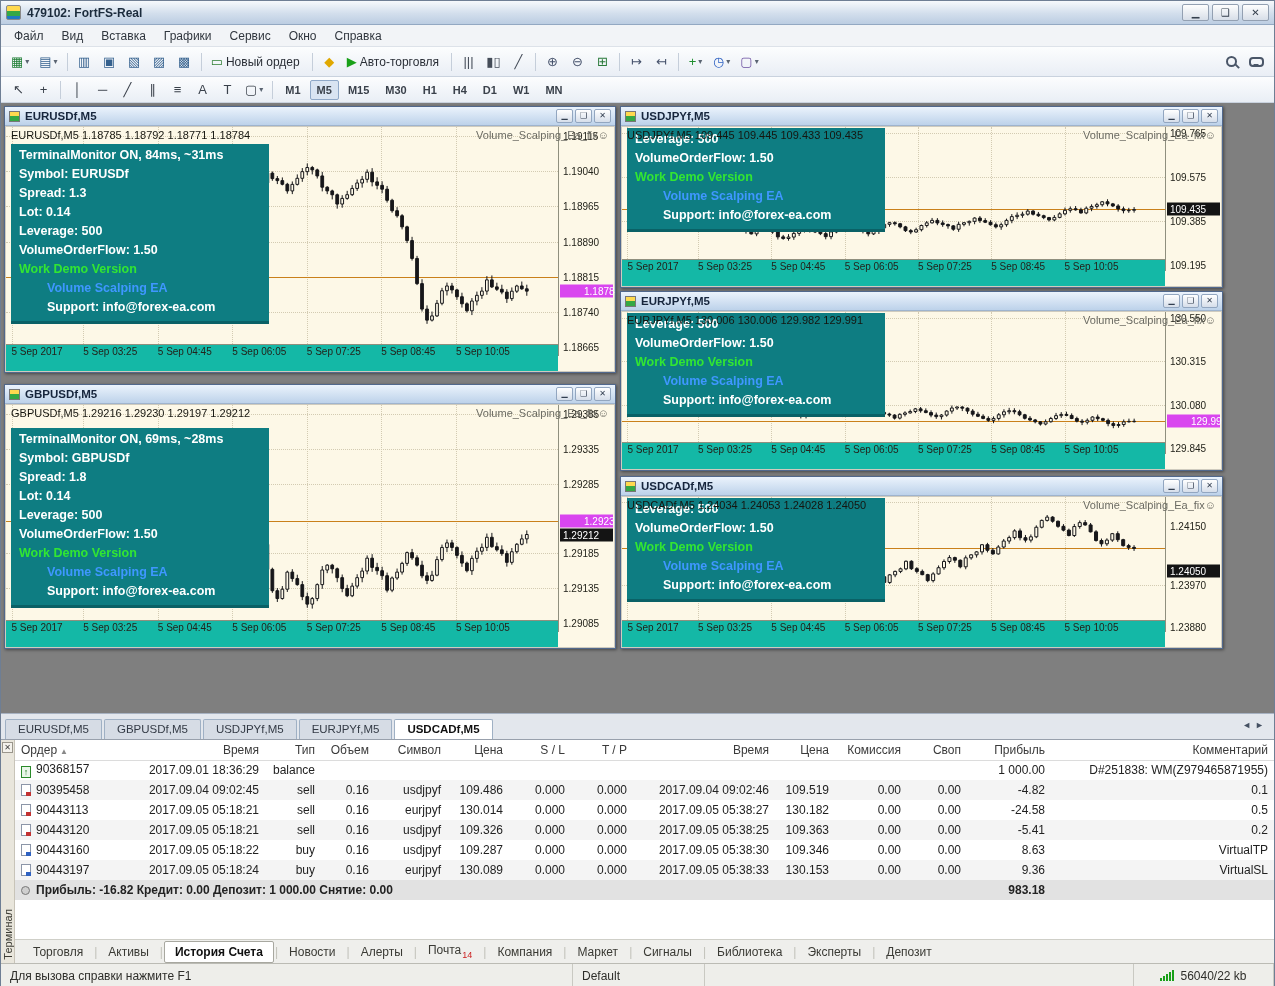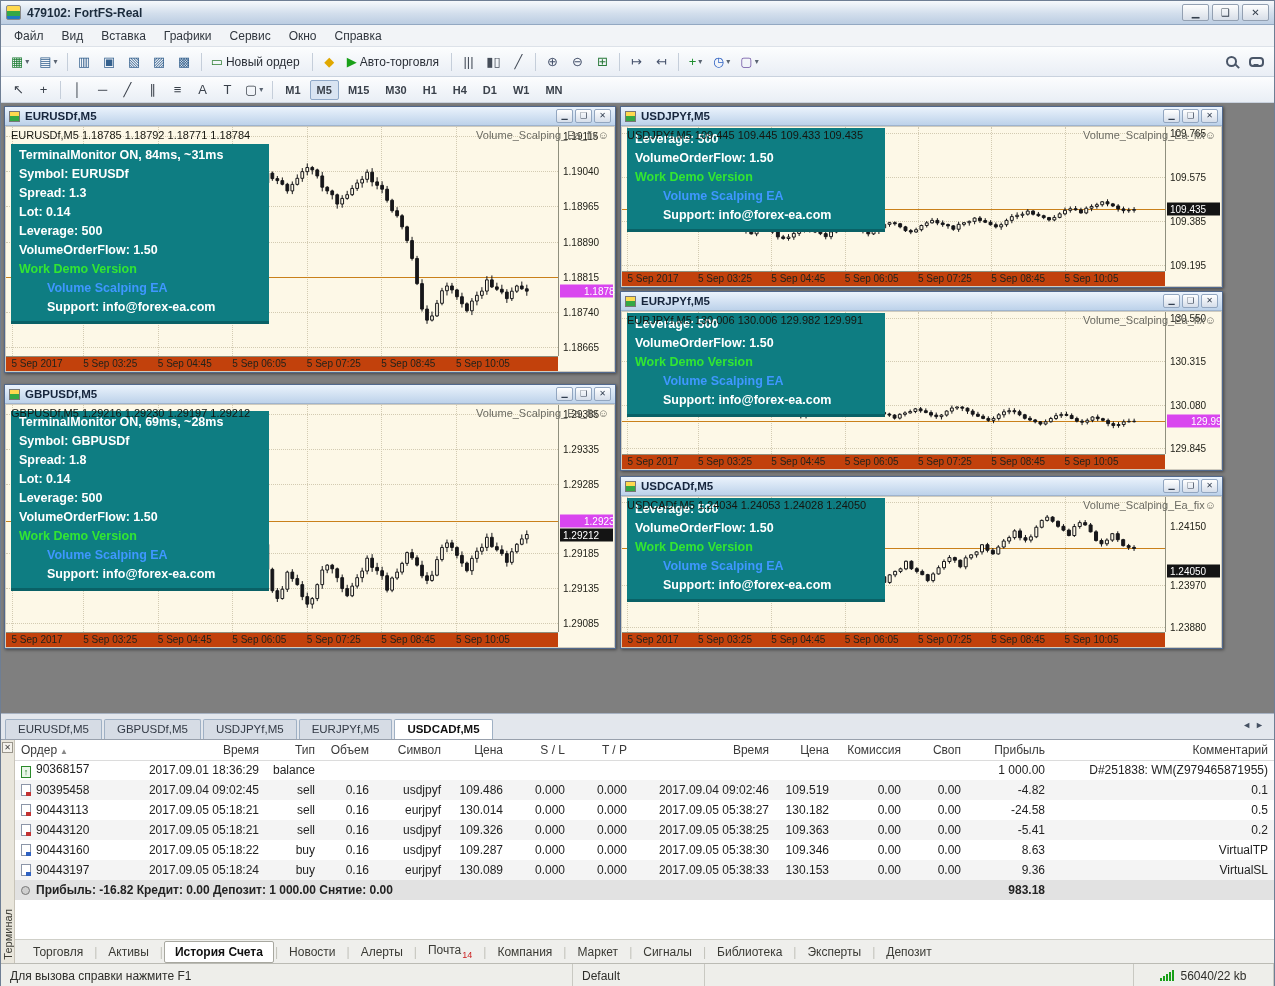--- a/index.html
+++ b/index.html
@@ -59,21 +59,21 @@
   .cw-info { position:absolute; left:5px; top:2px; font-size:11px; color:#15150F; z-index:6; white-space:nowrap; }
   .cw-ea-label { position:absolute; right:5px; top:2px; font-size:11px; color:#6B6B63; z-index:3; }
   .cw-panel { position:absolute; left:5px; width:258px; background:#0E7D82; z-index:5; padding:2px 0 4px 8px; border-bottom:3px solid #0A6166; }
   .pl { font-size:12.5px; font-weight:bold; line-height:19px; white-space:nowrap; }
   .pl-white { color:#FFFFFF; } .pl-green { color:#32E632; } .pl-blue { color:#3F97FF; }
   .pl-ind { padding-left:28px; }
   .cw-axis { position:absolute; right:0; top:0; width:56px; bottom:15px; border-left:1px solid #8F8F7E; font-size:10px; color:#23231B; }
   .ax-label { position:absolute; left:4px; transform:translateY(-50%); white-space:nowrap; }
   .ax-box { position:absolute; left:1px; right:1px; transform:translateY(-50%); color:#FFF; padding:0 3px; font-size:10px; line-height:13px; z-index:2; }
   .ax-box.orange { background:#d946ef;padding-left:24px; } .ax-box.black { background:#141414; }
-  .cw-time { position:absolute; left:0; right:56px; bottom:0; height:15px; border-top:1px solid #8F8F7E; font-size:10px; color:#23231B; background:#c2410c; }
+  .cw-time { position:absolute; left:0; right:56px; bottom:0; height:27px; border-top:1px solid #8F8F7E; font-size:10px; color:#23231B; background:#14b8a6; }
   .t-label { position:absolute; top:1px; white-space:nowrap; }
 
   
   .chart-tabs { height:26px; background:#E3E7ED; border-top:1px solid #A7B2C2; display:flex; align-items:flex-end; padding:3px 4px 0; position:relative; flex:0 0 auto; }
   .ctab { padding:3px 12px 4px; border:1px solid #9FB0C4; border-bottom:none; background:#D6DCE5; margin-right:2px;
     border-radius:2px 2px 0 0; font-size:11.5px; color:#333A45; white-space:nowrap; }
   .ctab.active { background:#FFFFFF; font-weight:bold; color:#111; }
   .ctab-nav { position:absolute; right:6px; top:6px; font-size:9px; color:#445062; letter-spacing:4px; }
 
   
@@ -778,21 +778,21 @@
               <line x1="925.4038461538462" x2="925.4038461538462" y1="608.2169774120518" y2="654.1244562995482" stroke="#17171A" vector-effect="non-scaling-stroke"></line>
               <rect x="922.9182692307693" y="613.4666666666991" width="4.971153846153847" height="32.95735114346019" fill="#FDF8E7" stroke="#17171A" vector-effect="non-scaling-stroke"></rect>
               <line x1="934.4423076923077" x2="934.4423076923077" y1="570.4281126657573" y2="617.8740353796361" stroke="#17171A" vector-effect="non-scaling-stroke"></line>
               <rect x="931.9567307692308" y="589.8209227224356" width="4.971153846153847" height="23.645743944263472" fill="#FDF8E7" stroke="#17171A" vector-effect="non-scaling-stroke"></rect>
               <line x1="943.4807692307693" x2="943.4807692307693" y1="552.5746140670045" y2="610.1364457016122" stroke="#17171A" vector-effect="non-scaling-stroke"></line>
               <rect x="940.9951923076924" y="570.5333333333555" width="4.971153846153847" height="19.287589389080154" fill="#FDF8E7" stroke="#17171A" vector-effect="non-scaling-stroke"></rect>
             </svg>
           </div>
       <div class="cw-info">GBPUSDf,M5 1.29216 1.29230 1.29197 1.29212</div>
       <div class="cw-ea-label">Volume_Scalping_Ea_fix☺</div>
-      <div class="cw-panel" style="top: 6px; padding-left: 8px;">
+      <div class="cw-panel" style="top: 23px; padding-left: 8px;">
             <div class="pl pl-white">TerminalMonitor ON, 69ms, ~28ms</div>
             <div class="pl pl-white">Symbol: GBPUSDf</div>
             <div class="pl pl-white">Spread: 1.8</div>
             <div class="pl pl-white">Lot: 0.14</div>
             <div class="pl pl-white">Leverage: 500</div>
             <div class="pl pl-white">VolumeOrderFlow: 1.50</div>
             <div class="pl pl-green">Work Demo Version</div>
             <div class="pl pl-blue pl-ind">Volume Scalping EA</div>
             <div class="pl pl-white pl-ind">Support: info@forex-ea.com</div>
           </div>

